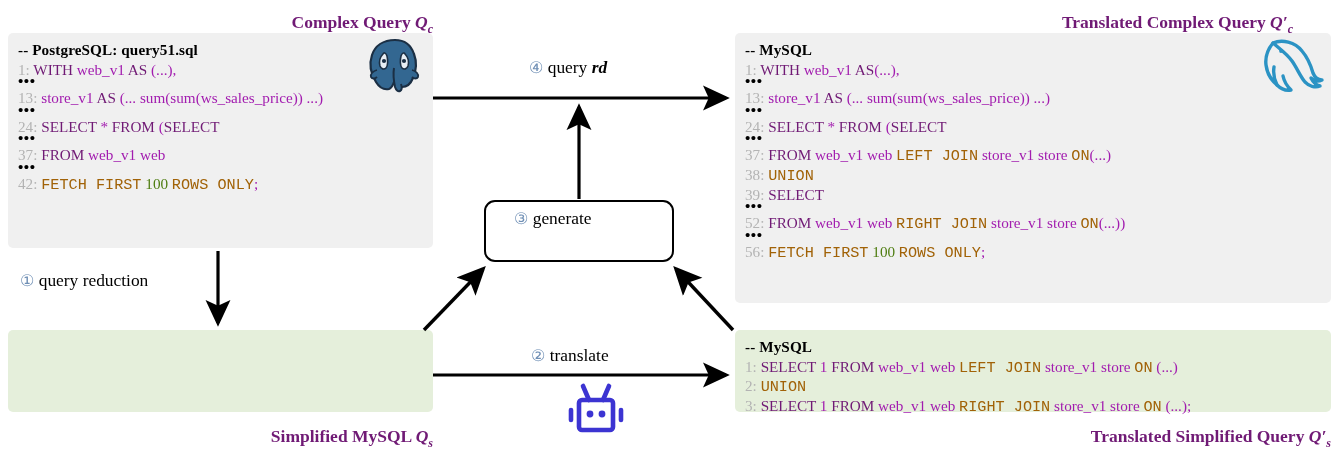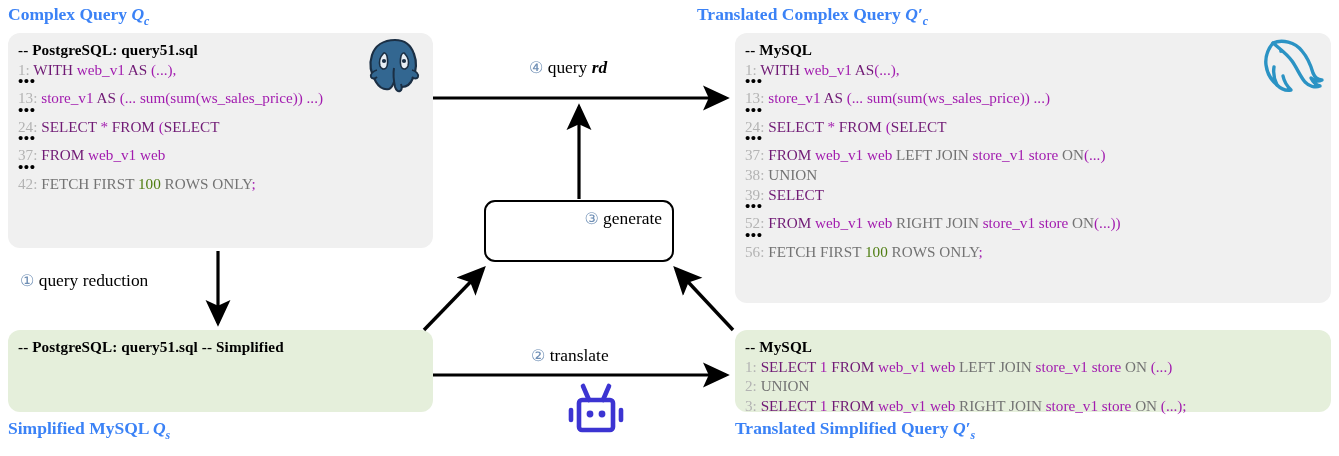--- a/index.html
+++ b/index.html
@@ -9,73 +9,74 @@
   }
   body {
     width: 1339px;
     height: 456px;
     position: relative;
     font-family: "Liberation Serif", "DejaVu Serif", serif;
     overflow: hidden;
   }
   .panel {
     position: absolute;
-    border-radius: 12px;
+    border-radius: 5px;
     box-sizing: border-box;
     padding: 7px 10px 7px 10px;
     font-size: 15.2px;
     line-height: 19.6px;
     white-space: nowrap;
   }
   .panel.gray { background: #f0f0f0; }
   .panel.green { background: #e5efdb; }
 
   .caption {
     position: absolute;
     font-weight: bold;
     font-size: 17.5px;
-    text-align: left;
-    color: #3b82f6;
+    text-align: right;
+    color: #701a75;
     white-space: nowrap;
+    margin-top: 8px;
   }
   .caption .ital { font-style: italic; }
   .caption .sub {
     font-size: 12px;
     font-style: italic;
     vertical-align: sub;
   }
 
   .hdr { font-weight: bold; color: #000; letter-spacing: .1px; }
   .ln { color: #b3b3b3; }
   .kw { color: #701a75; }
-  .kwr { color: #737373; }
+  .kwr { color: #a16207; font-family: Liberation Mono, monospace; }
   .num { color: #4d7c0f; }
   .pl { color: #a21caf; }
   .dots {
     color: #000;
     font-weight: bold;
     font-size: 15.2px;
     letter-spacing: .5px;
     display: block;
     height: 9px;
     line-height: 4px;
   }
   .row { display: block; height: 19.6px; }
 
   .logo { position: absolute; }
 
   .rulebox {
     position: absolute;
     border: 2.6px solid #000;
     border-radius: 11px;
     background: #fff;
-    text-align: right;
+    text-align: left;
     font-size: 17.4px;
     line-height: 22px;
-    padding: 5px 10px 6px 16px;
+    padding: 5px 10px 6px 28px;
     box-sizing: border-box;
   }
   .circnum {
     color: #6f8fb5;
     font-size: 16px;
     font-style: normal;
   }
   .rd {
     font-weight: bold;
     font-style: italic;
@@ -169,21 +170,20 @@
                  C45 41 42 33 37 26 C32 19 25 14 18 8 Z"></path>
         <path d="M18 8 C13 14 10 22 11 30 C12 38 16 45 22 50 C19 44 18 38 19 32"></path>
         <path d="M22 50 C26 54 31 56 36 55 C32 51 29 46 28 41"></path>
       </g>
       <circle cx="26" cy="16" r="1.9" fill="#2b93c4"></circle>
     </svg>
   </div>
 </div>
 
 <div class="panel green" style="left:8px; top:330px; width:425px; height:82px;">
-  <span class="row hdr">-- PostgreSQL: query51.sql -- Simplified</span>
 </div>
 
 <div class="panel green" style="left:735px; top:330px; width:596px; height:82px;">
   <span class="row hdr">-- MySQL</span>
   <div>
       <span class="row"><span class="ln"> 1: </span><span class="kw">SELECT</span><span class="pl"> 1 </span><span class="kw">FROM</span><span class="pl"> web_v1 web </span><span class="kwr">LEFT JOIN</span><span class="pl"> store_v1 store </span><span class="kwr">ON</span><span class="pl"> (...)</span></span>
       <span class="row"><span class="ln"> 2: </span><span class="kwr">UNION</span></span>
       <span class="row"><span class="ln"> 3: </span><span class="kw">SELECT</span><span class="pl"> 1 </span><span class="kw">FROM</span><span class="pl"> web_v1 web </span><span class="kwr">RIGHT JOIN</span><span class="pl"> store_v1 store </span><span class="kwr">ON</span><span class="pl"> (...);</span></span>
     </div>
 </div>

